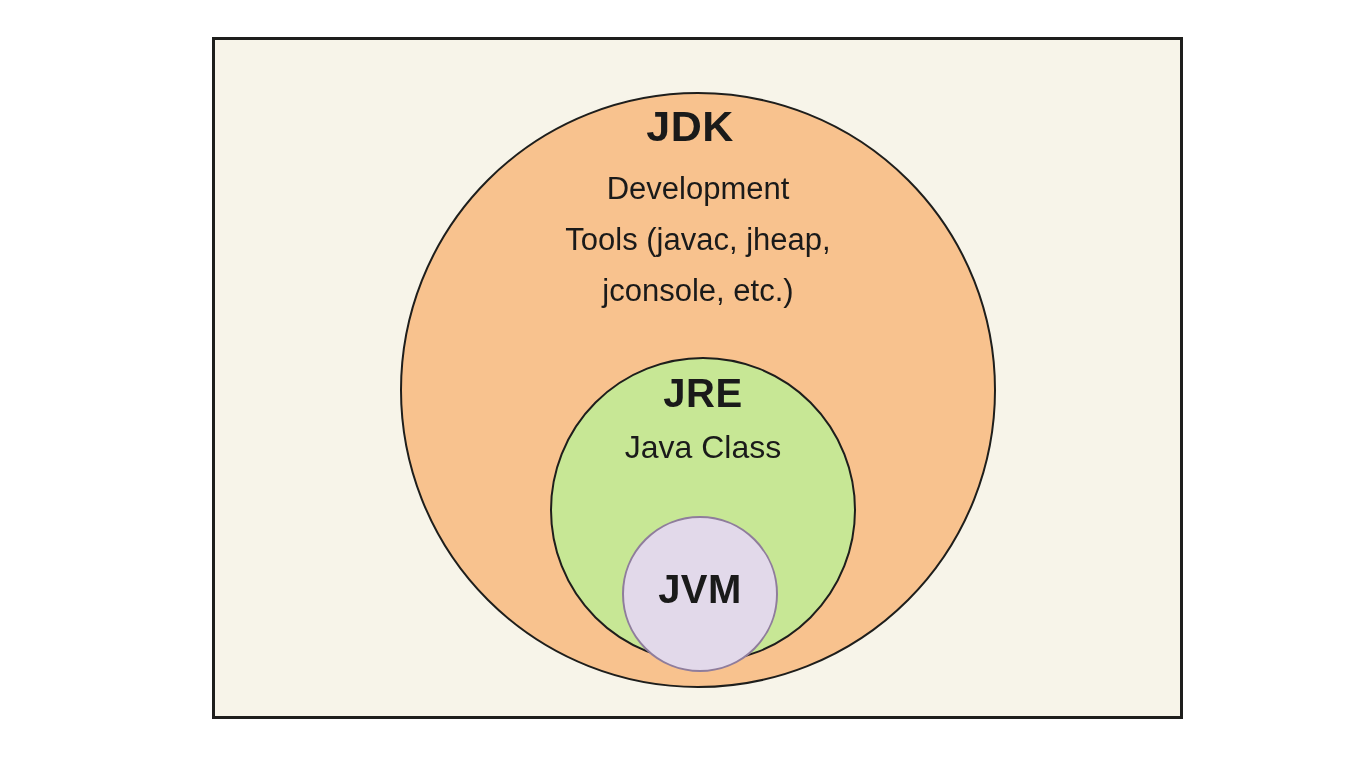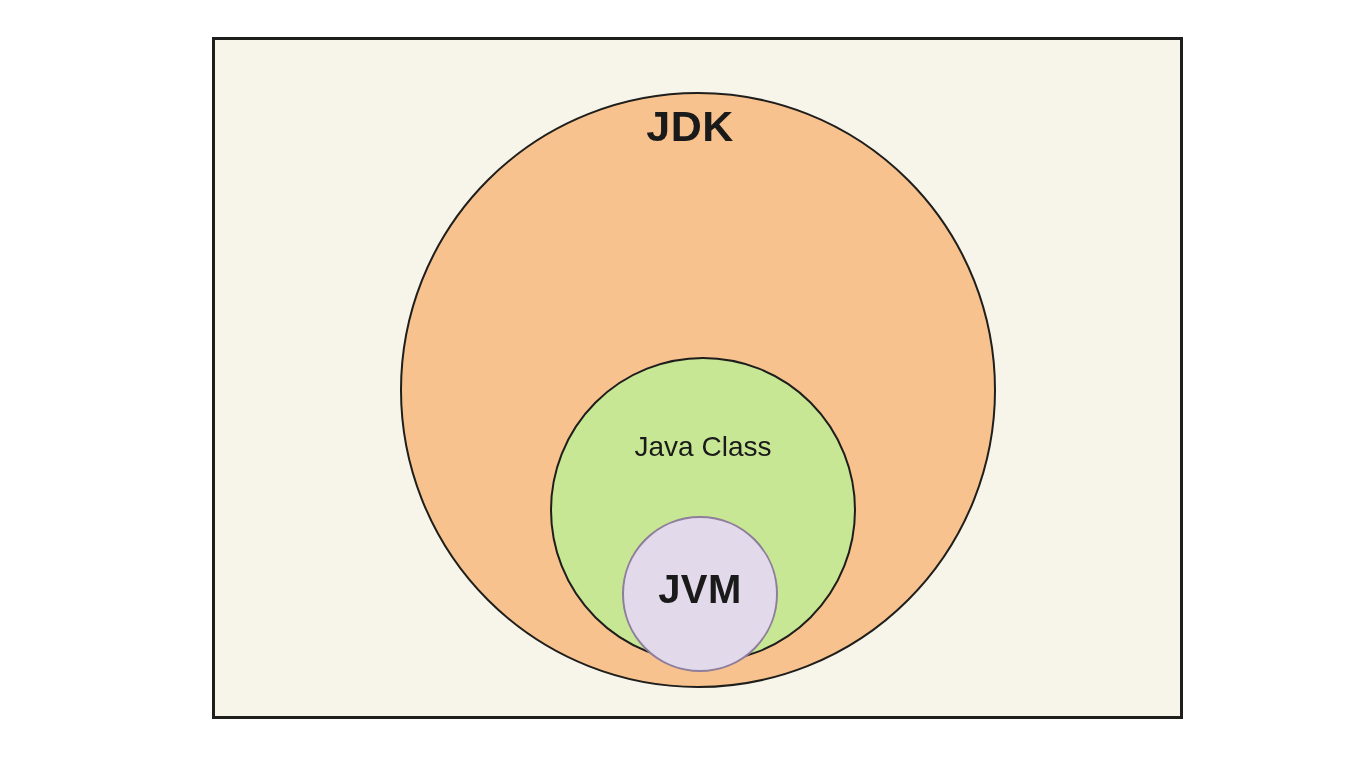--- a/index.html
+++ b/index.html
@@ -64,39 +64,45 @@
   .jdk-desc {
     left: 370px; top: 163px; width: 656px;
     font-size: 31px; line-height: 51px;
   }
   .jre-title {
     left: 550px; top: 373px; width: 306px;
     font-size: 40px; line-height: 1;
   }
   .jre-desc {
     left: 530px; top: 427px; width: 346px;
-    font-size: 28px; line-height: 40px;
+    font-size: 32px; line-height: 40px;
   }
   .jvm-title {
     left: 622px; top: 569px; width: 156px;
     font-size: 40px; line-height: 1;
   }
 </style>
 </head>
 <body>
 
 <div class="page">
   <div class="frame"></div>
 
   <div class="circle circle-jdk"></div>
   <div class="circle circle-jre"></div>
   <div class="circle circle-jvm"></div>
 
   <div class="txt title jdk-title">JDK</div>
 
+  <div class="txt jdk-desc">
+    <div>Development</div>
+    <div>Tools (javac, jheap,</div>
+    <div>jconsole, etc.)</div>
+  </div>
 
+  <div class="txt title jre-title">JRE</div>
 
   <div class="txt jre-desc">
     <div>Java Class</div>
   </div>
 
   <div class="txt title jvm-title">JVM</div>
 </div>
 
 </body></html>

